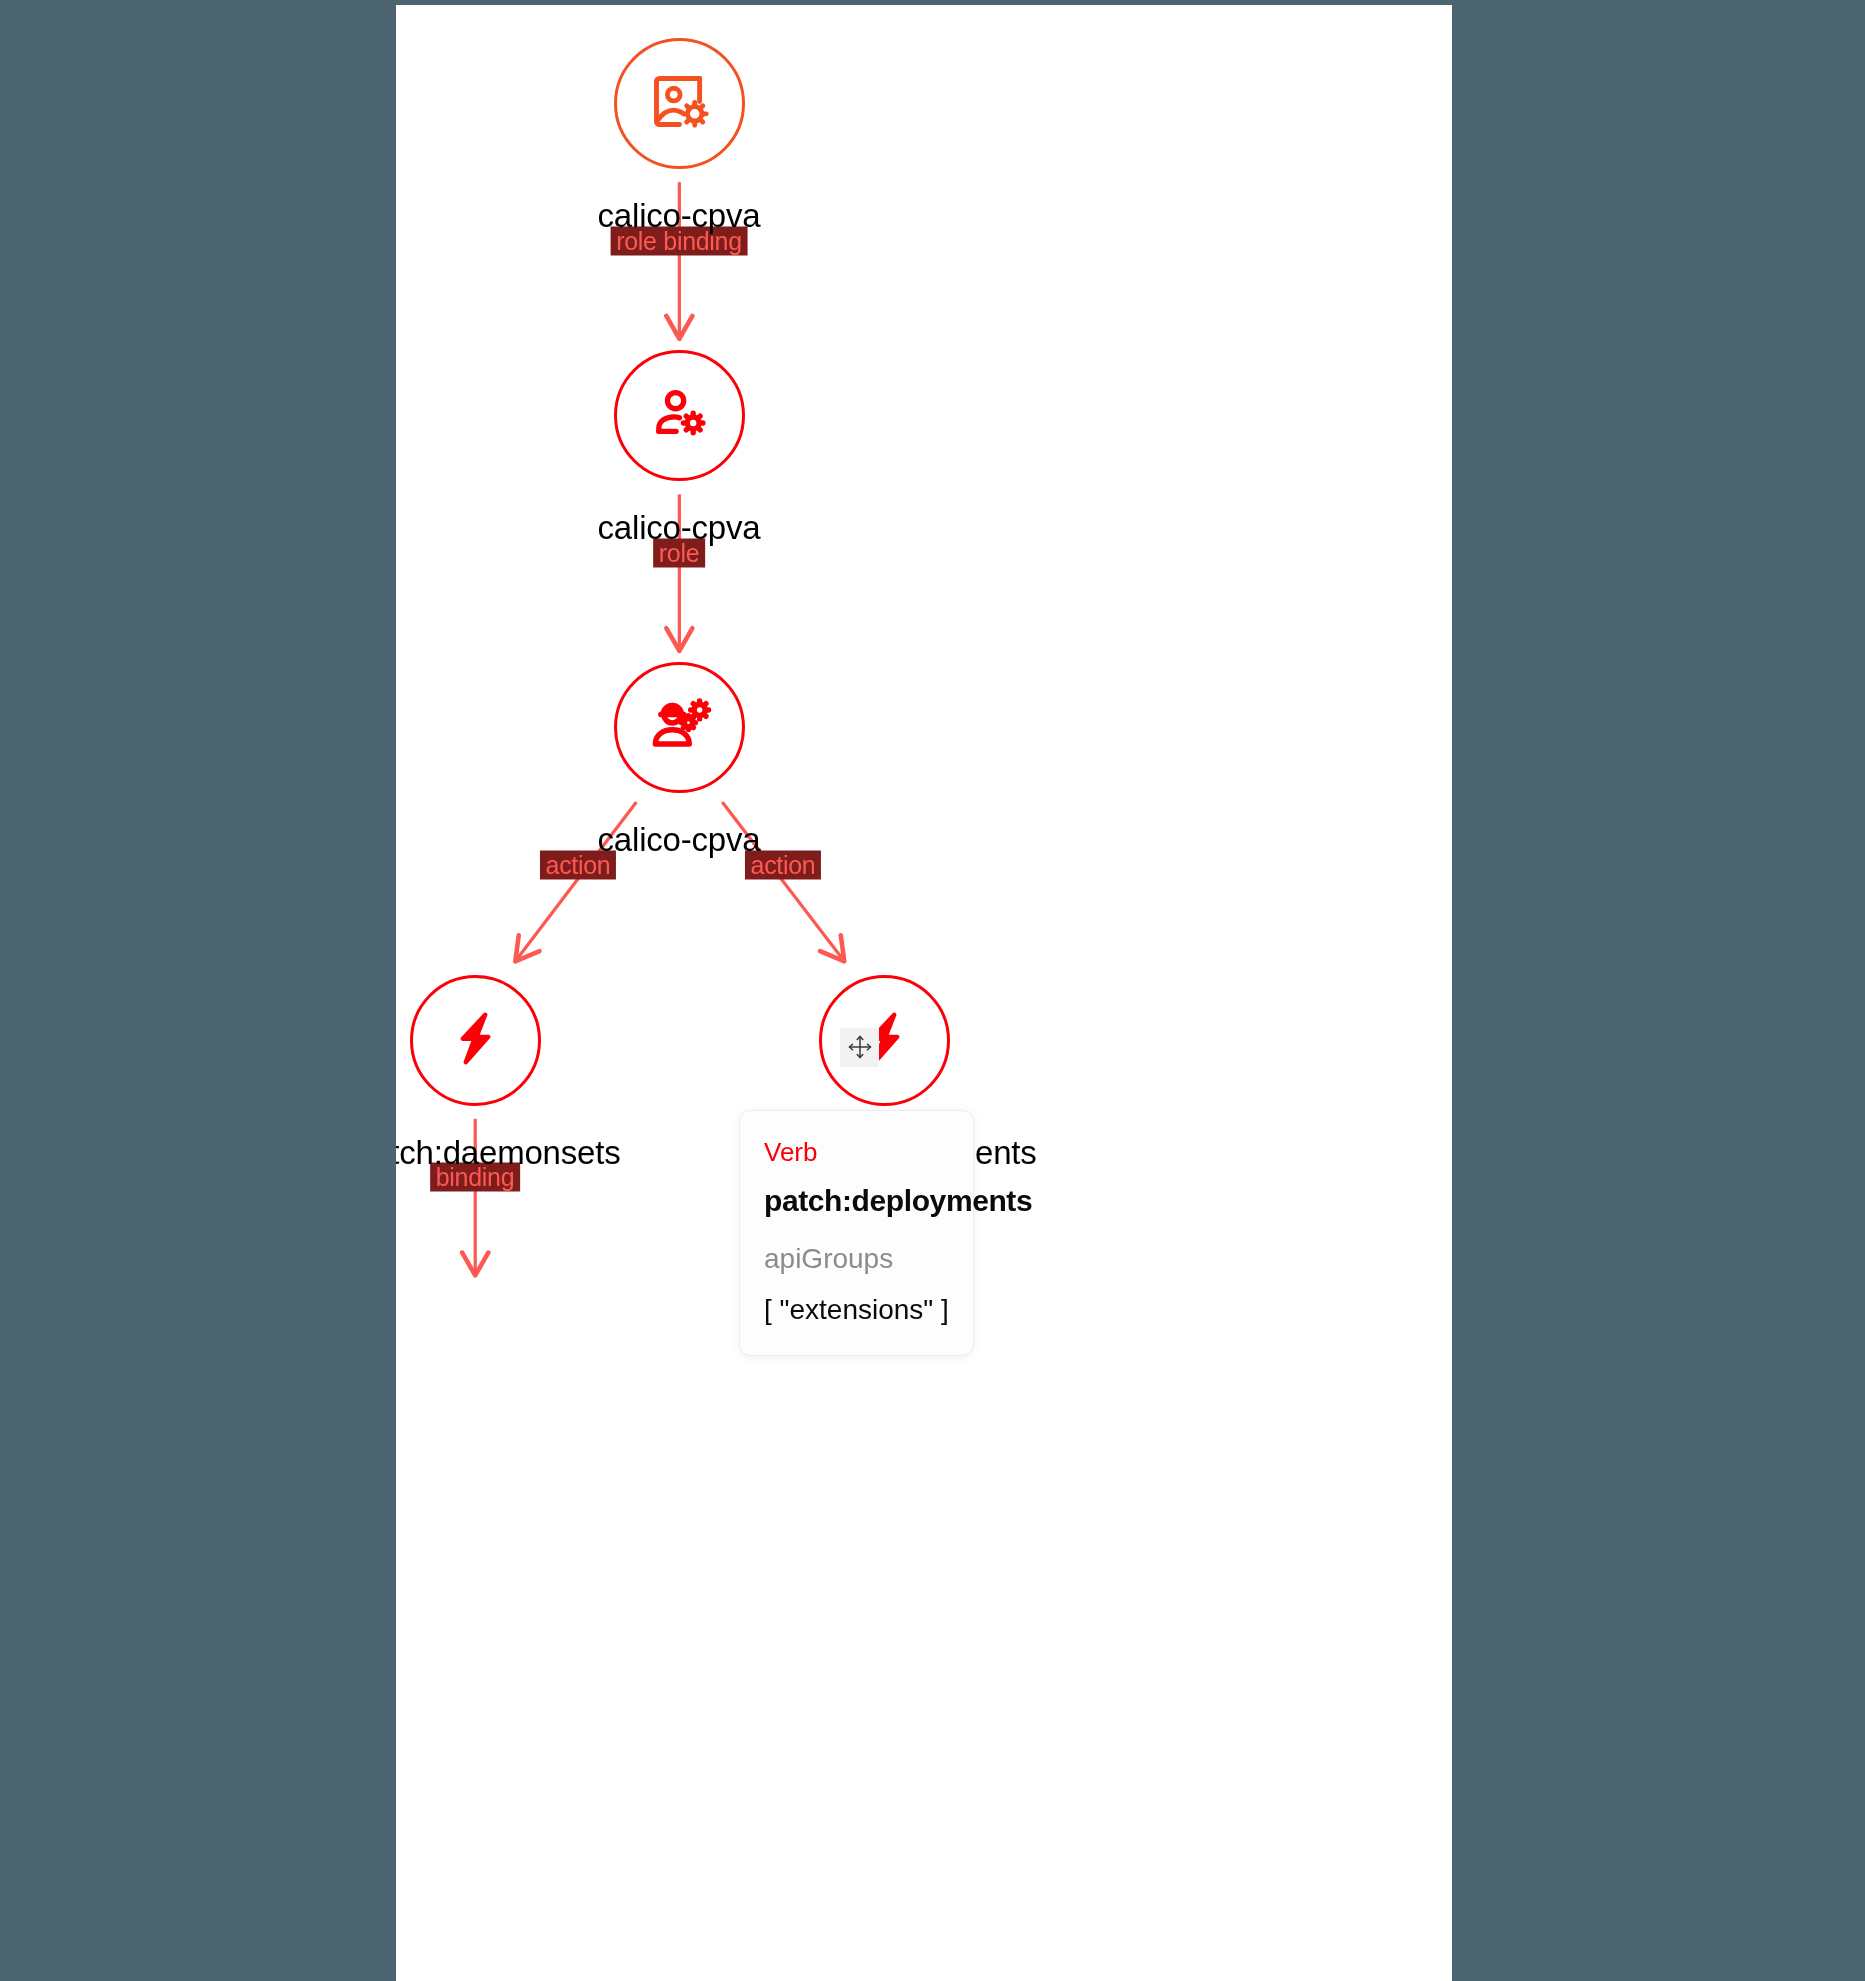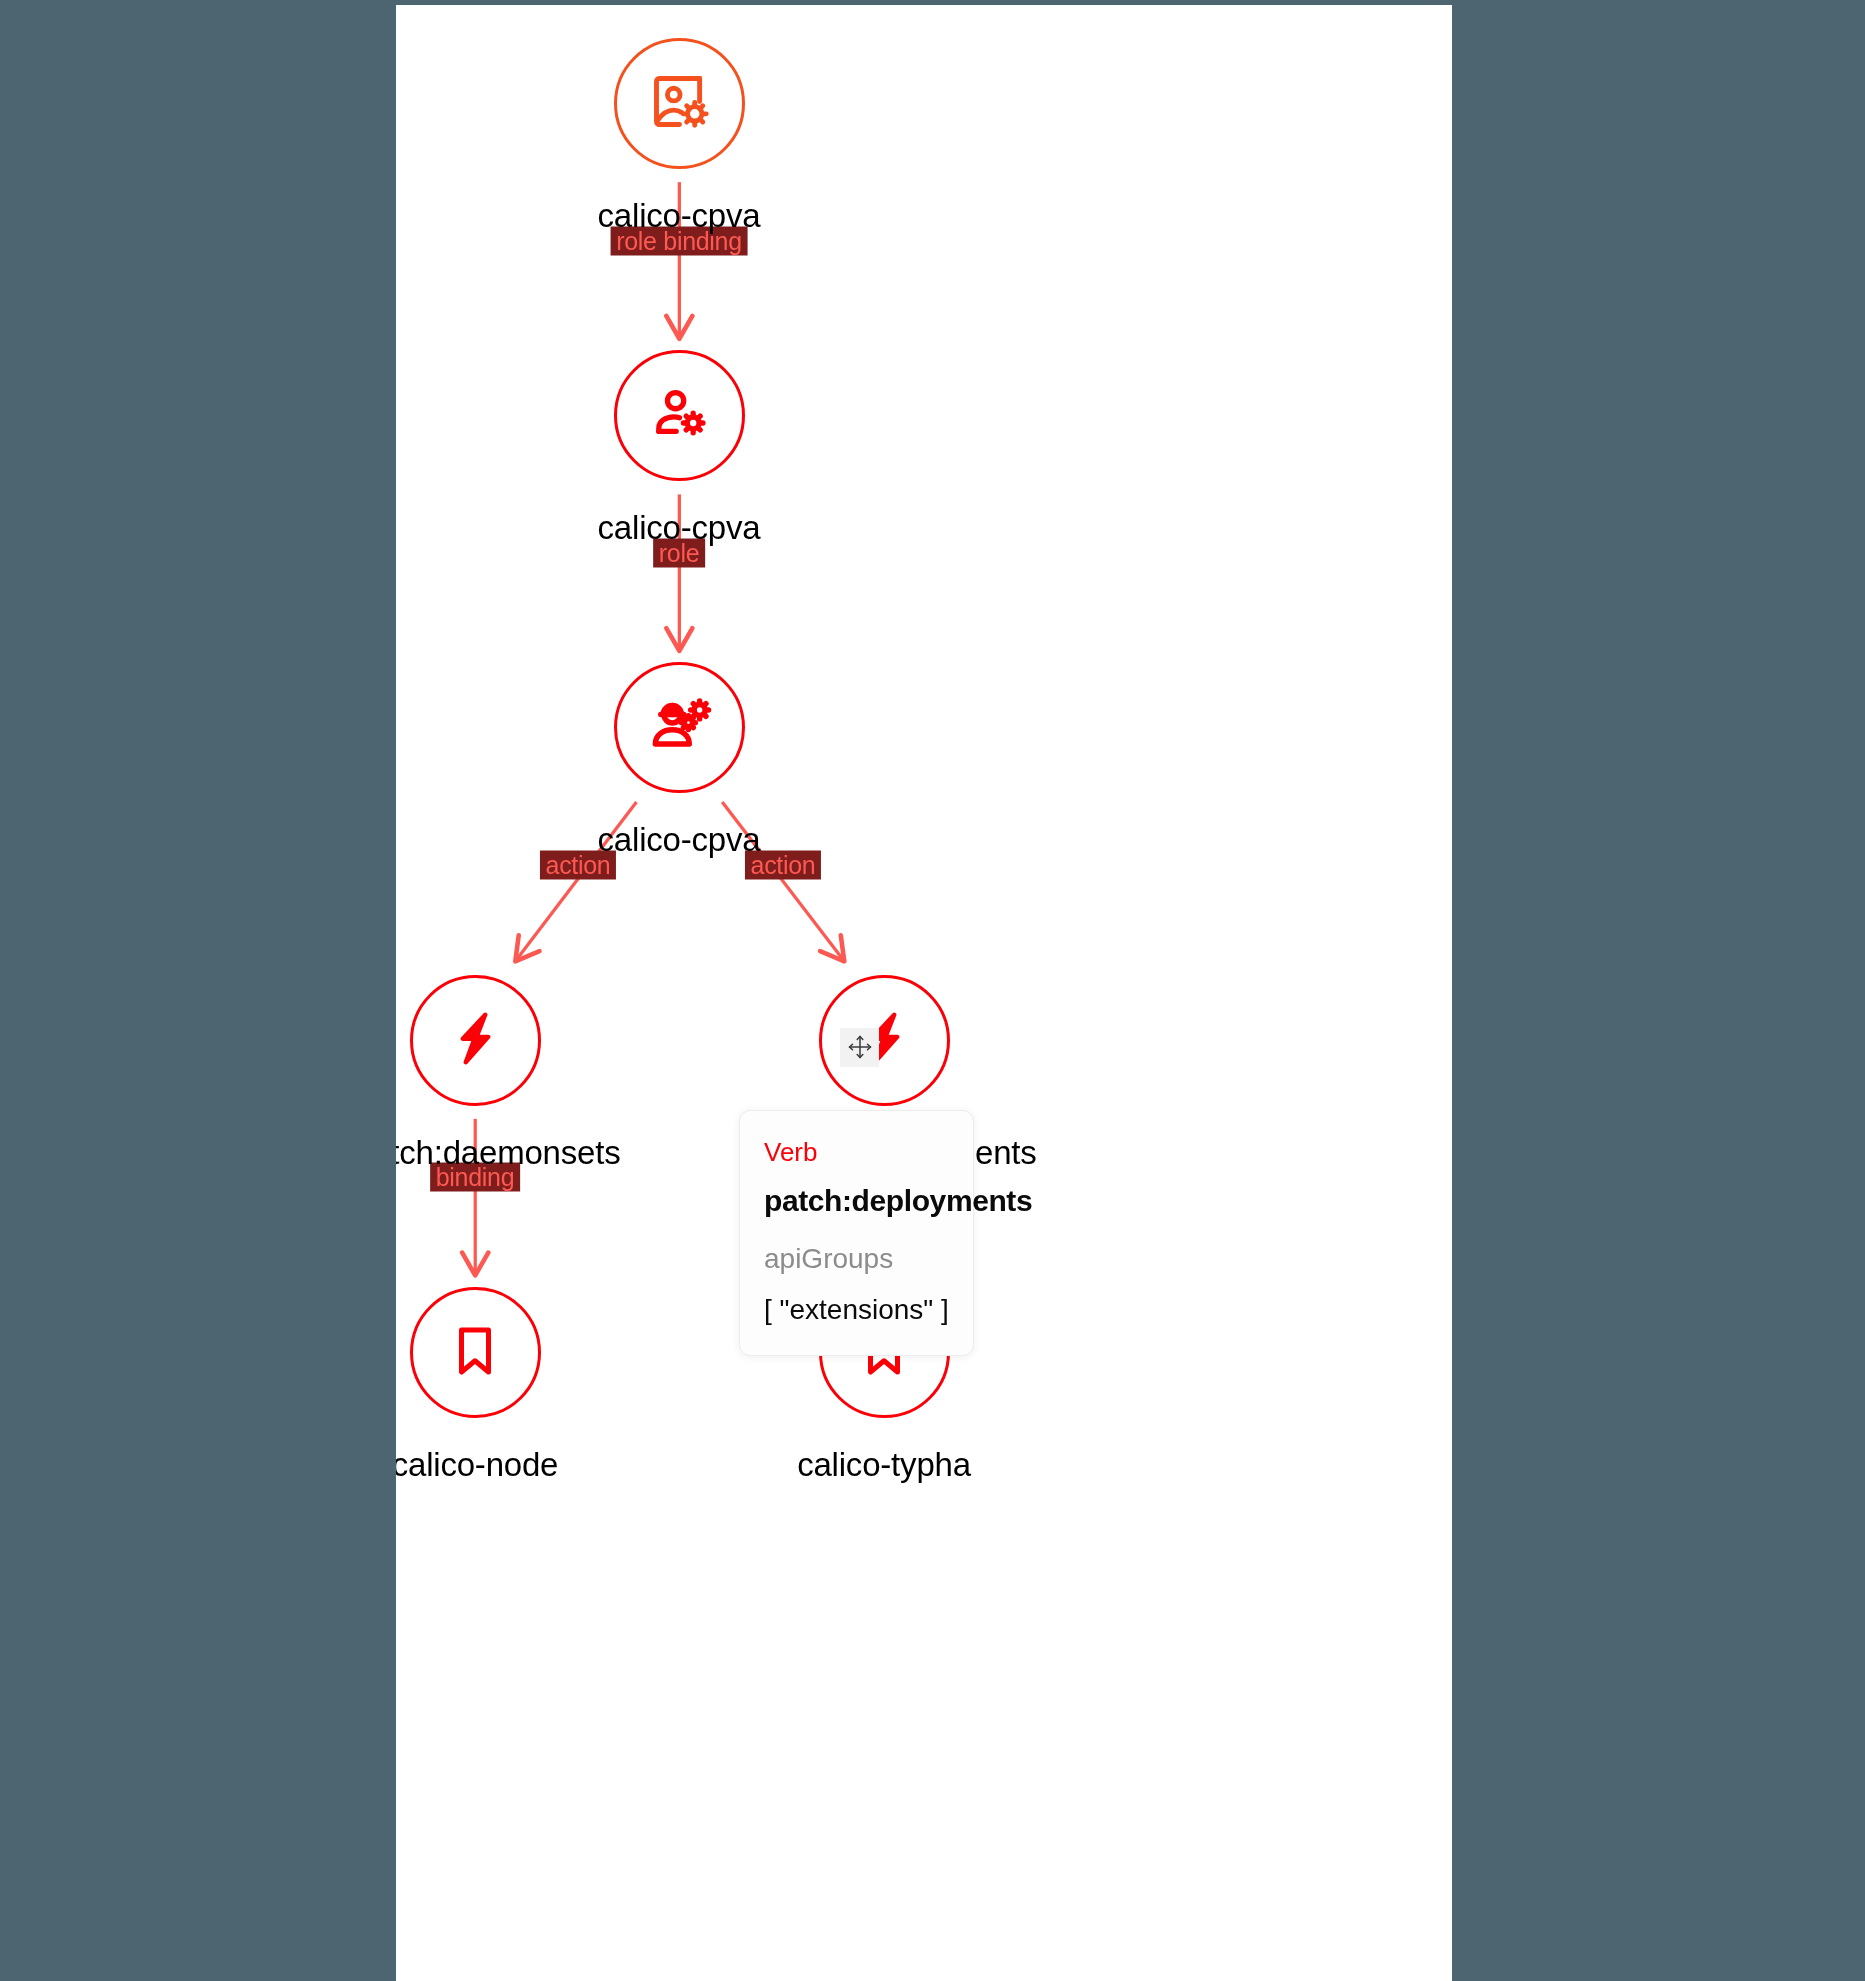--- a/index.html
+++ b/index.html
@@ -224,41 +224,21 @@
     <div class="node-circle">
       <span>
         <svg width="65" height="65" viewBox="0 0 24 24" fill="#fb0007" stroke="#fb0007" stroke-width="1.6" stroke-linejoin="round">
           <path d="M15.6 3.2 7.3 12.1h4.3l-3.2 8.7 8.3-9.4h-4.3z"></path>
         </svg>
       </span>
     </div>
     <div class="node-label">patch:deployments</div>
   </div>
 
-  <div class="node" style="left:79px; top:1282px;">
-    <div class="node-circle">
-      <span>
-        <svg width="60" height="60" viewBox="0 0 24 24" fill="none" stroke="#fb0007" stroke-width="2" stroke-linecap="round" stroke-linejoin="round">
-          <path d="M6.6 3.6h10.8v16.8L12 15.9l-5.4 4.5z"></path>
-        </svg>
-      </span>
-    </div>
-    <div class="node-label">calico-node</div>
-  </div>
-
-  <div class="node" style="left:488px; top:1282px;">
-    <div class="node-circle">
-      <span>
-        <svg width="60" height="60" viewBox="0 0 24 24" fill="none" stroke="#fb0007" stroke-width="2" stroke-linecap="round" stroke-linejoin="round">
-          <path d="M6.6 3.6h10.8v16.8L12 15.9l-5.4 4.5z"></path>
-        </svg>
-      </span>
-    </div>
-    <div class="node-label">calico-typha</div>
-  </div>
+
 
   <div id="move-cursor">
     <svg width="28" height="28" viewBox="0 0 24 24" fill="none" stroke="#3c3c3c" stroke-width="1.3" stroke-linecap="round" stroke-linejoin="round">
       <path d="M12 3v18M3 12h18"></path>
       <path d="M12 3 9.6 5.6M12 3l2.4 2.6"></path>
       <path d="M12 21l-2.4-2.6M12 21l2.4-2.6"></path>
       <path d="M3 12l2.6-2.4M3 12l2.6 2.4"></path>
       <path d="M21 12l-2.6-2.4M21 12l-2.6 2.4"></path>
     </svg>
   </div>

